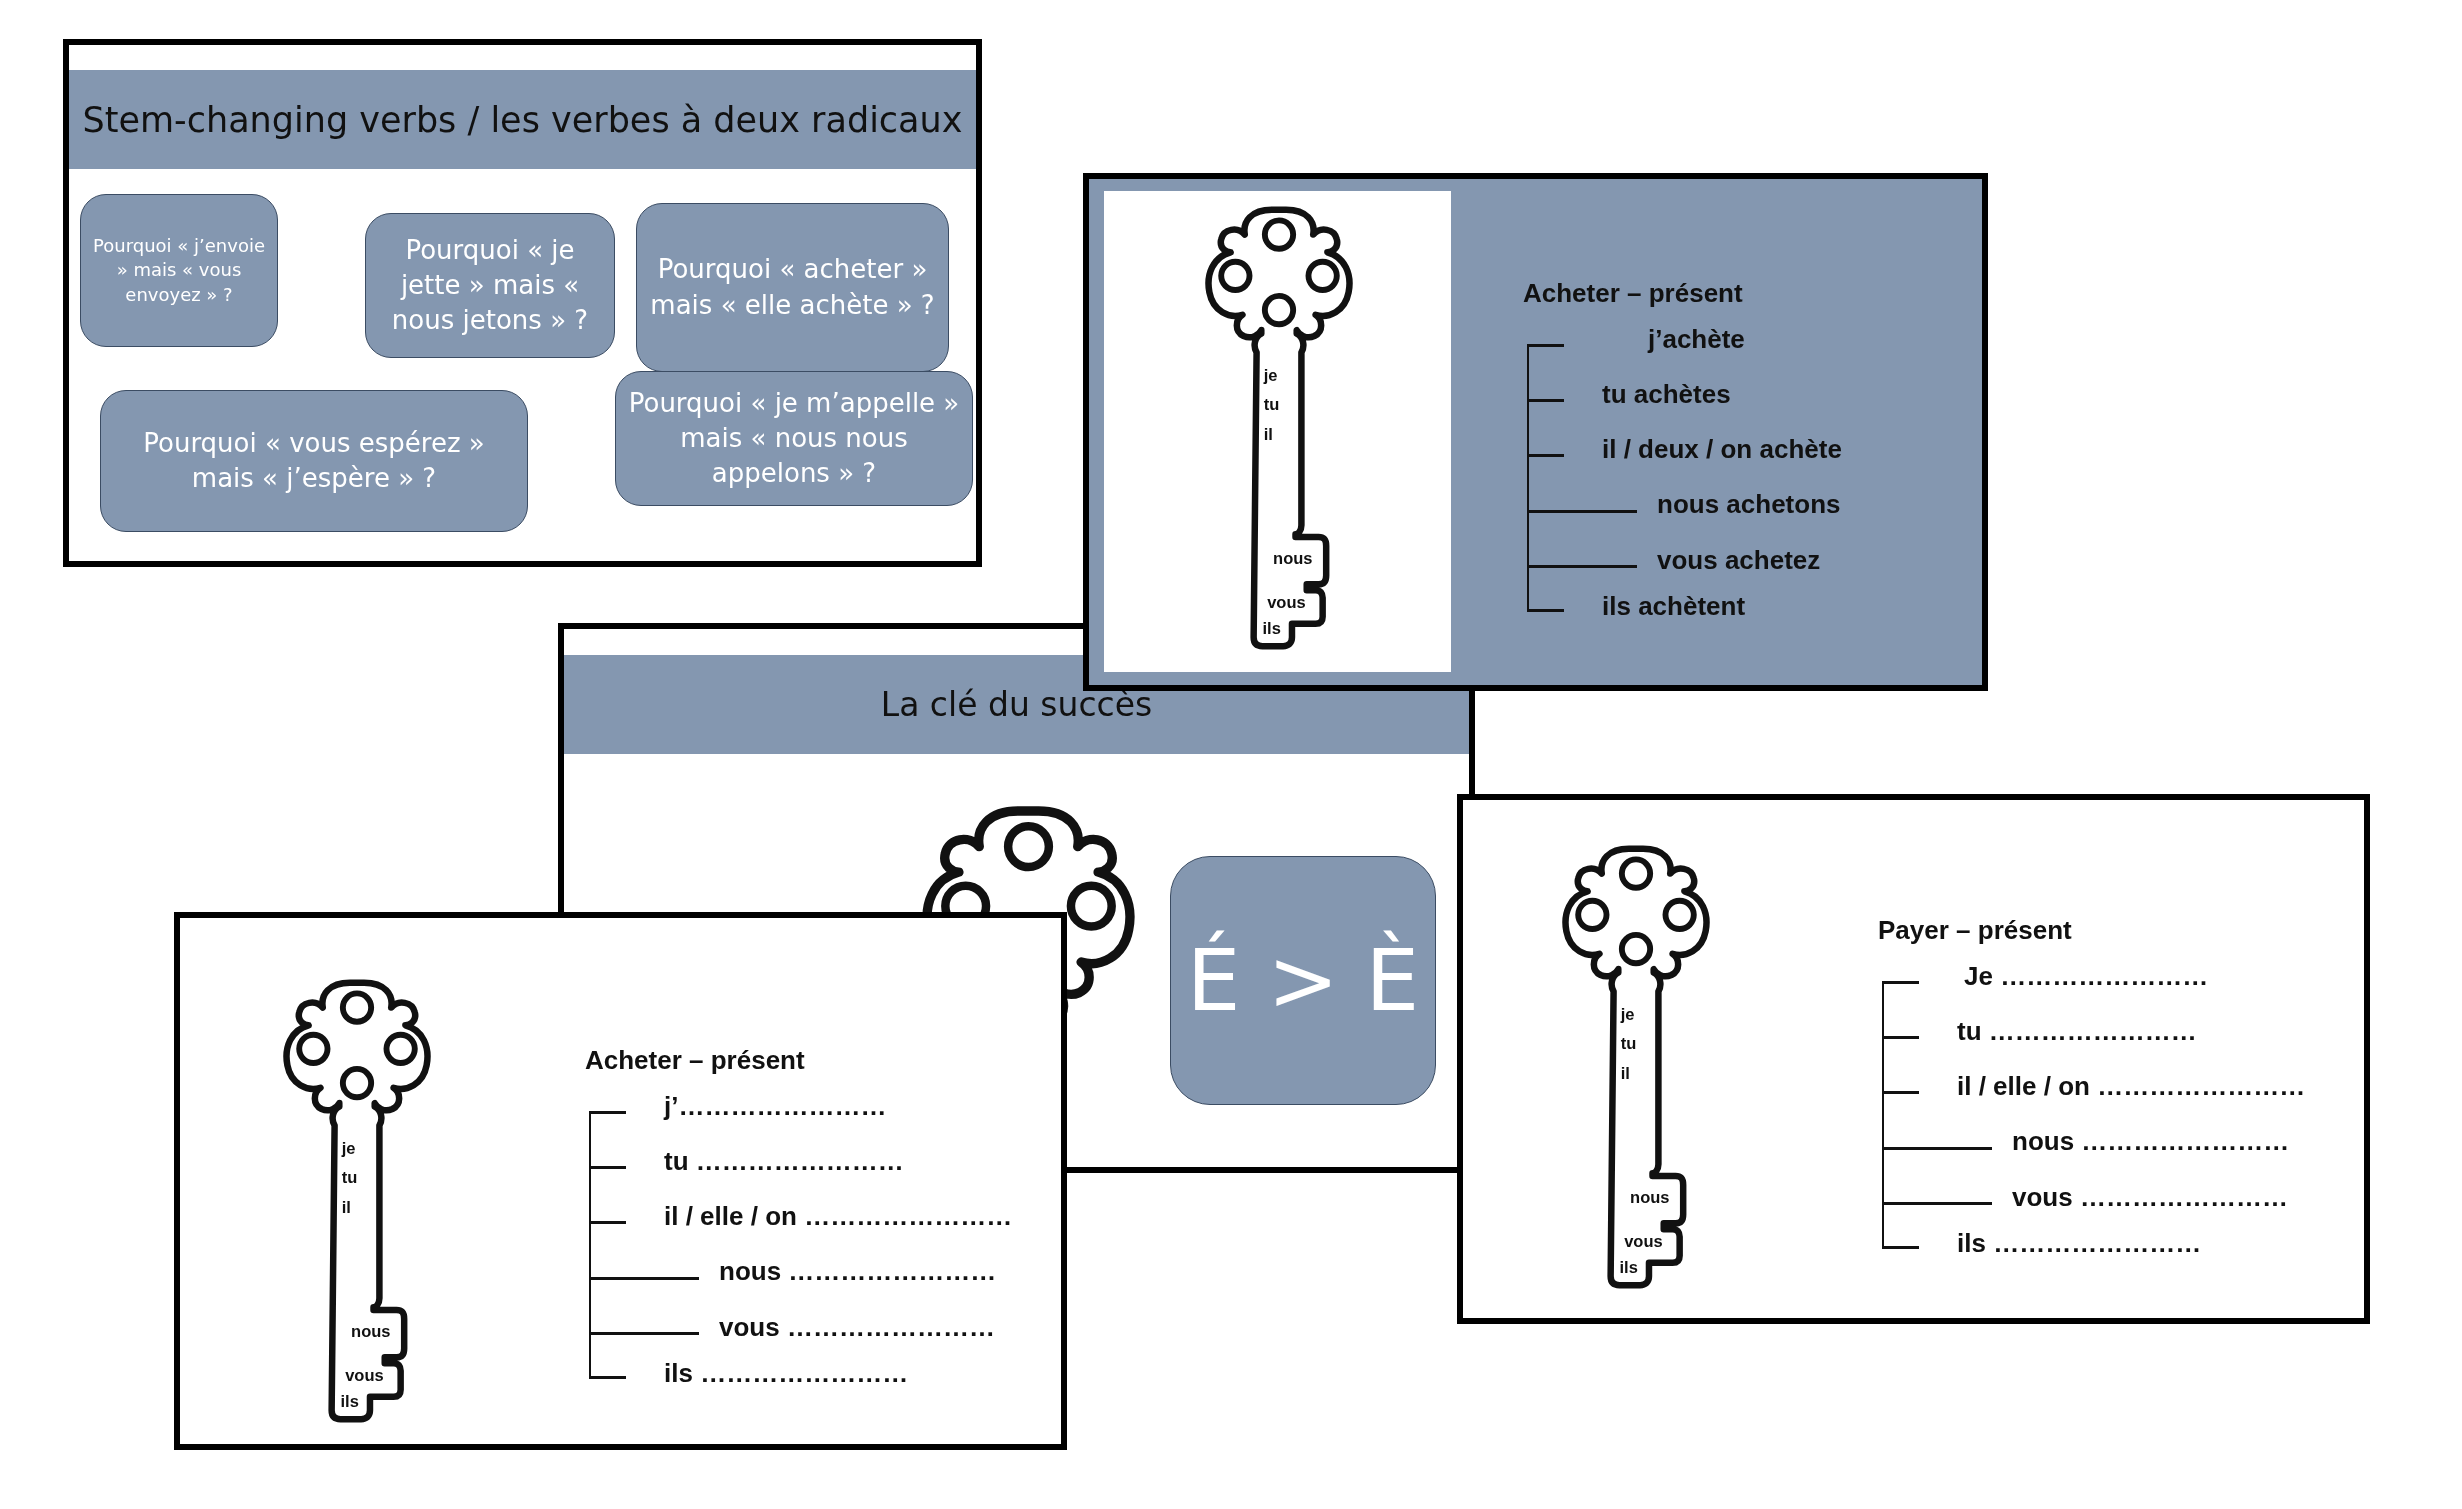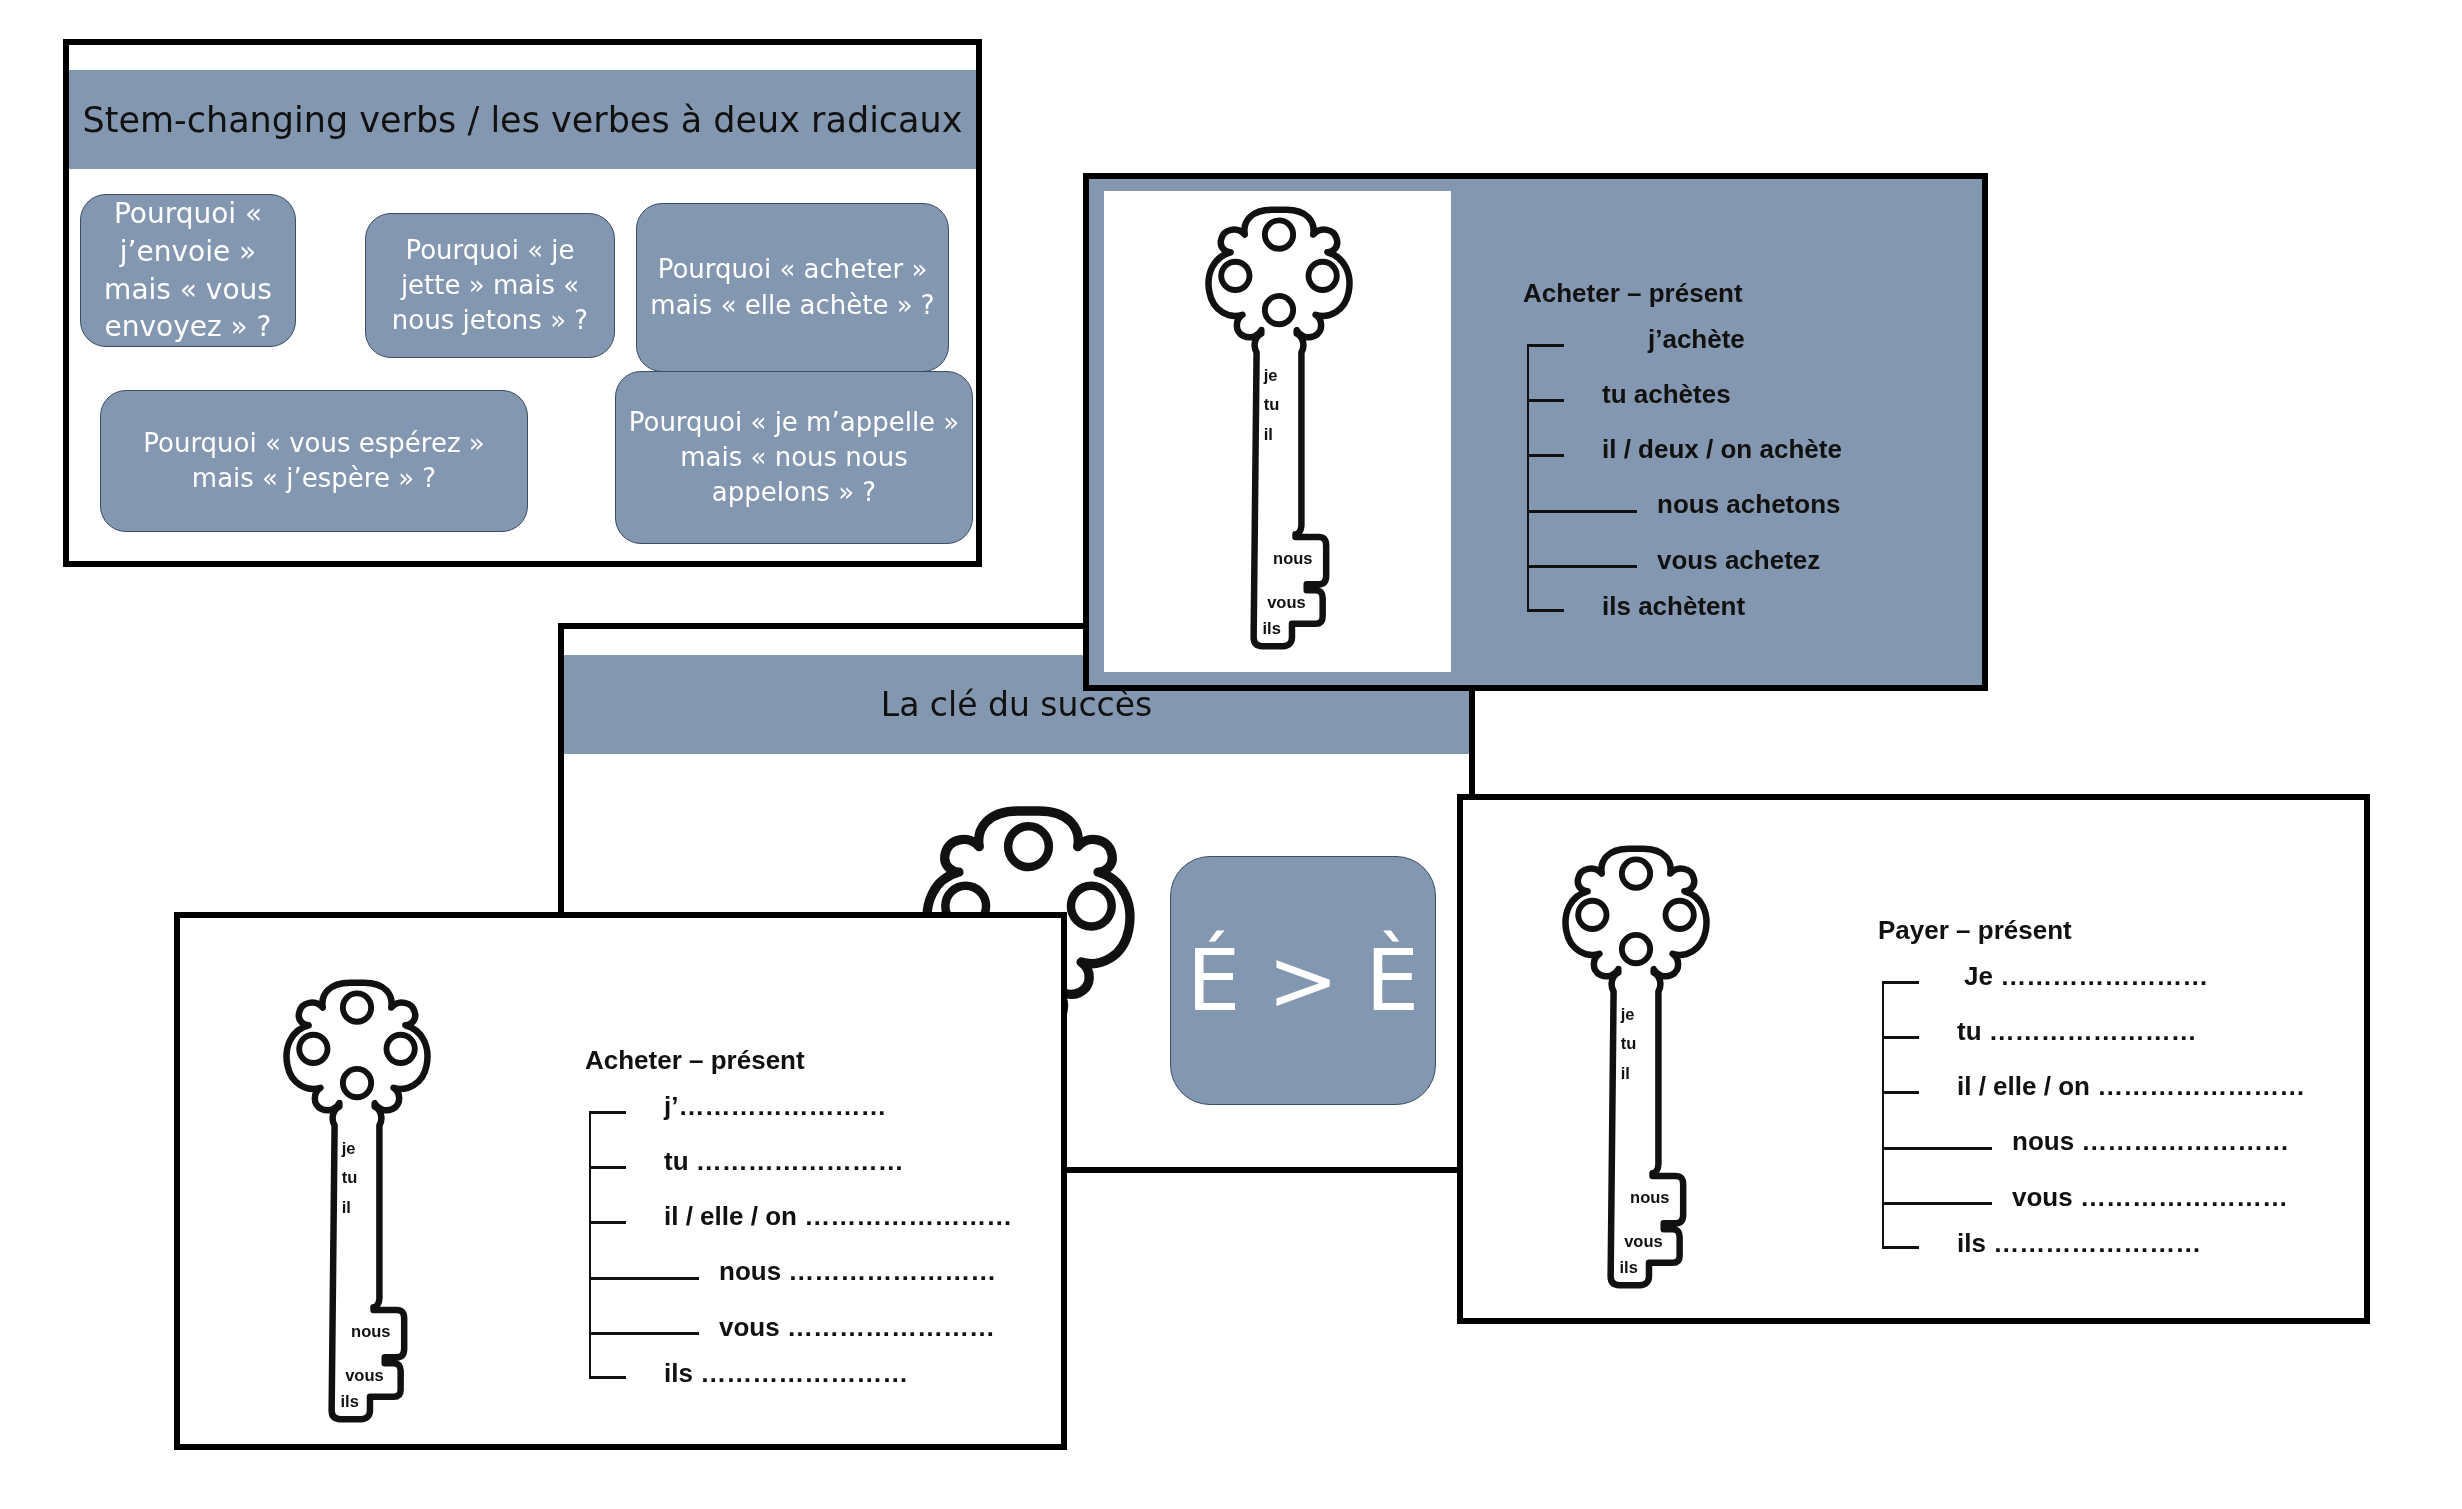--- a/index.html
+++ b/index.html
@@ -29,33 +29,33 @@
       <circle cx="212" cy="132" r="24" fill="none" stroke="#111" stroke-width="10"></circle>
       <circle cx="138" cy="190" r="24" fill="none" stroke="#111" stroke-width="10"></circle>
     </g>
   </defs>
 </svg>
 
 <div class="slide" style="left:63px; top:39px; width:919px; height:528px;">
   <div class="band" style="top:25px; height:99px; font-size:35px;">
     <span>Stem-changing verbs / les verbes à deux radicaux</span>
   </div>
-  <div class="bubble" style="left:11px; top:149px; width:216px; height:153px; font-size:28px;">
+  <div class="bubble" style="left:11px; top:149px; width:198px; height:153px; font-size:18px;">
     <span>Pourquoi « j’envoie » mais « vous envoyez » ?</span>
   </div>
   <div class="bubble" style="left:296px; top:168px; width:250px; height:145px; font-size:26px;">
     <span>Pourquoi « je jette » mais « nous jetons » ?</span>
   </div>
   <div class="bubble" style="left:567px; top:158px; width:313px; height:169px; font-size:26px;">
     <span>Pourquoi « acheter » mais « elle achète » ?</span>
   </div>
   <div class="bubble" style="left:31px; top:345px; width:428px; height:142px; font-size:26px;">
     <span>Pourquoi « vous espérez » mais « j’espère » ?</span>
   </div>
-  <div class="bubble" style="left:546px; top:326px; width:358px; height:173px; font-size:26px;">
+  <div class="bubble" style="left:546px; top:326px; width:358px; height:135px; font-size:26px;">
     <span>Pourquoi « je m’appelle » mais « nous nous appelons » ?</span>
   </div>
 </div>
 
 <div class="slide" style="left:558px; top:623px; width:917px; height:550px;">
   <div class="band" style="top:26px; height:99px; font-size:33px;">
     <span>La clé du succès</span>
   </div>
   <div class="keyimg" style="left:345px; top:165px; width:239px; height:662px;">
     <svg viewBox="0 0 276 780">

